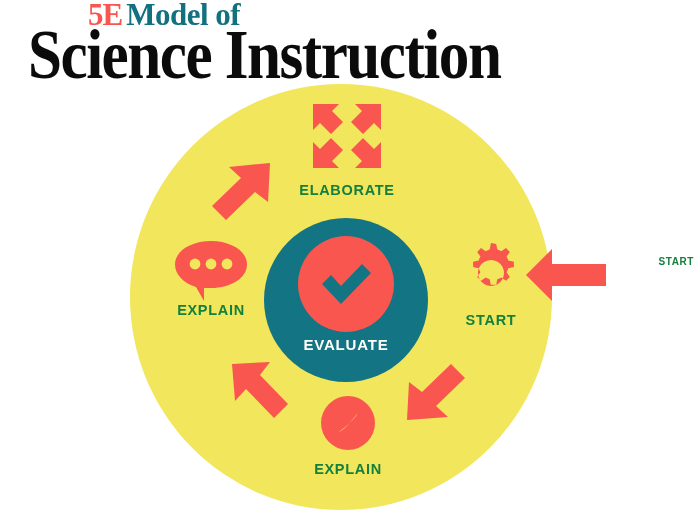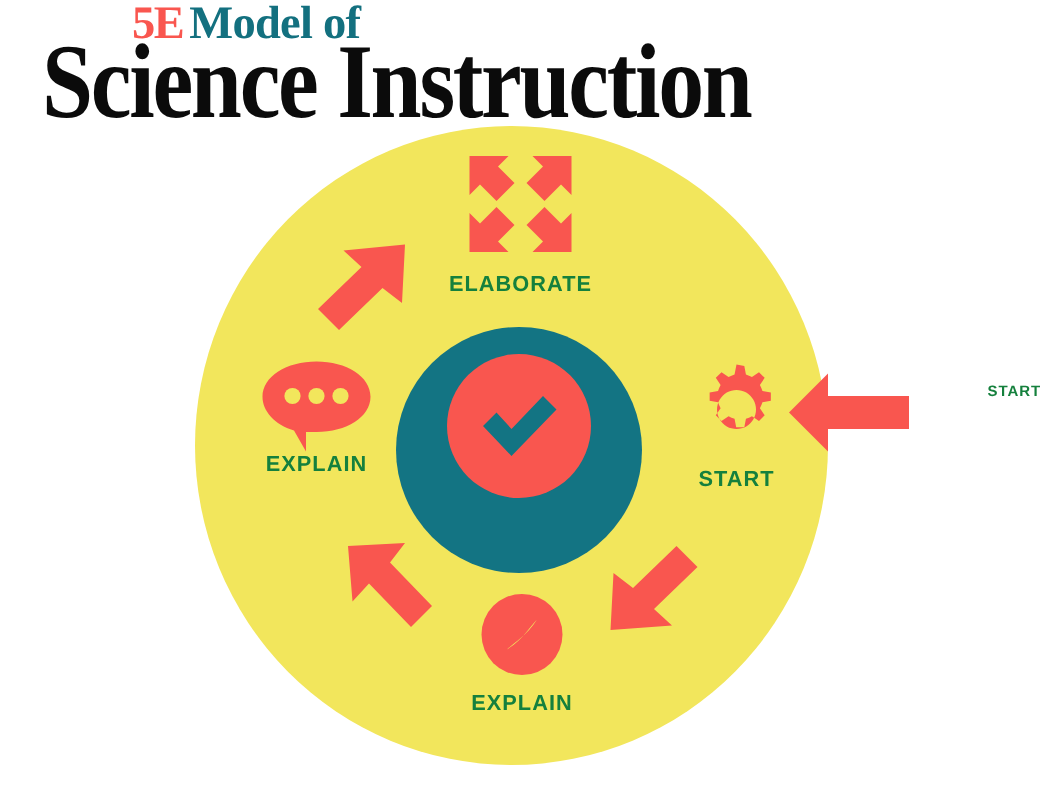--- a/index.html
+++ b/index.html
@@ -234,20 +234,21 @@
   </svg>
   <div class="phase-label">EXPLAIN</div>
 </div>
 
 <div id="evaluate-node">
   <div id="evaluate-inner-circle">
     <svg id="evaluate-check" viewBox="0 0 56 52">
       <path d="M4 26 L13 17 L23 28 L44 6 L53 15 L23 46 Z" fill="#137483"></path>
     </svg>
   </div>
+  <div id="evaluate-label">EVALUATE</div>
 </div>
 
 <div class="cycle-arrow" id="arrow-explain-elaborate">
   <svg width="66" height="64" viewBox="0 0 66 64">
     <path fill="#f9564f" d="M62 3 L60 42 L47 32 L18 60 L4 46 L33 18 L21 7 Z"></path>
   </svg>
 </div>
 
 <div class="cycle-arrow" id="arrow-engage-explore">
   <svg width="66" height="64" viewBox="0 0 66 64">

